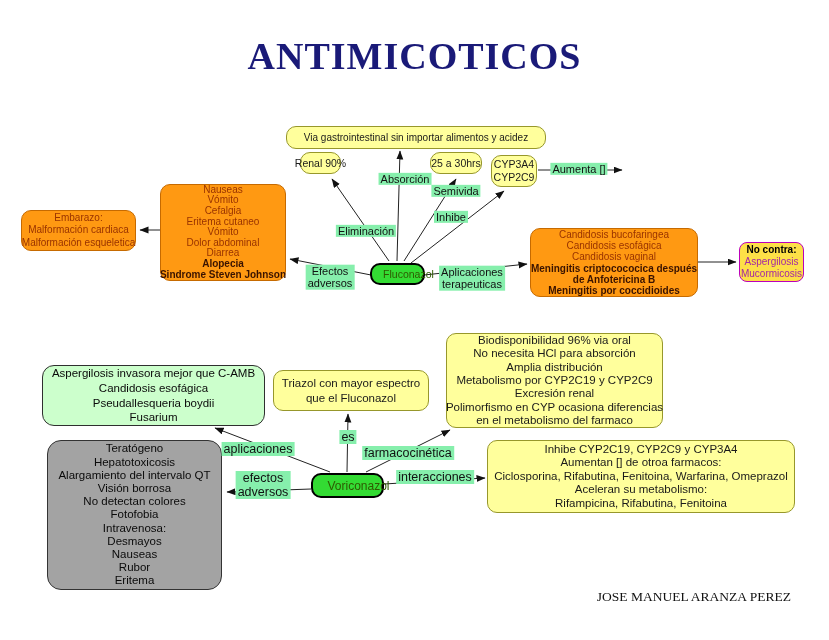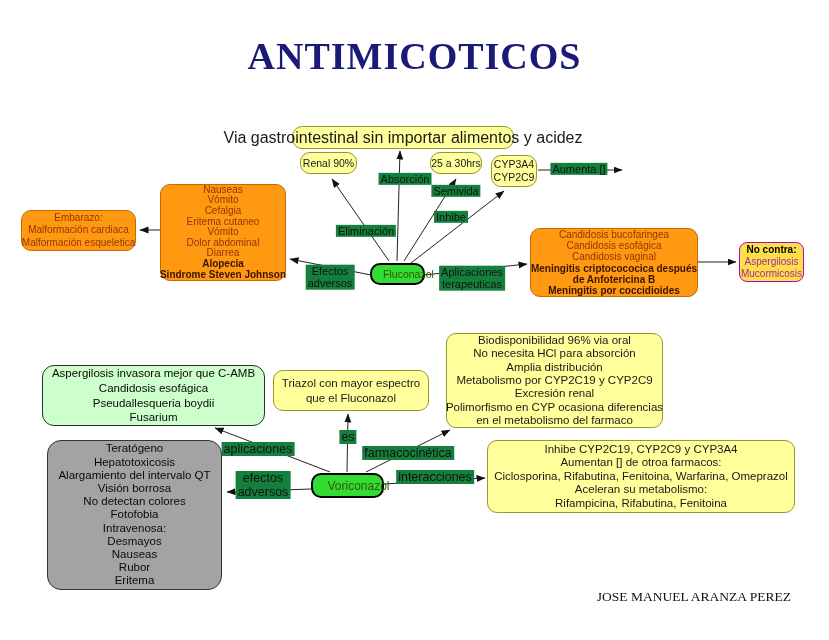--- a/index.html
+++ b/index.html
@@ -19,39 +19,39 @@
   .ybox{background:#FFFF9C;border:1px solid #97972B;color:#1a1a1a;}
   .obox{background:#FF9912;border:1.5px solid #C66A00;color:#993300;}
   .obox .b{font-weight:bold;color:#3a1300;}
   .gbox{background:#CCFFCC;border:1.5px solid #2f2f2f;border-radius:12px;color:#0a0a0a;}
   .pbox{background:#a3a3a3;border:1.5px solid #333;border-radius:14px;color:#0a0a0a;}
   .mbox{background:#fde047;border:1.5px solid #BB00BB;border-radius:8px;color:#000;}
   .mbox .b{font-weight:bold;color:#000;}
   .mbox .m{color:#A326A3;}
   .node{background:#33DB33;border:2px solid #000;color:#2e5a00;padding-left:24px;}
 
-  #box-via{left:292px;top:126px;width:222px;height:23px;font-size:16px;}
-  #box-renal{left:300px;top:152px;width:57px;height:22px;font-size:10.5px;text-align:center;}
+  #box-via{left:286px;top:126px;width:260px;height:23px;font-size:10px;}
+  #box-renal{left:300px;top:152px;width:41px;height:22px;font-size:10.5px;text-align:center;}
   #box-halflife{left:430px;top:152px;width:52px;height:22px;font-size:10.5px;}
   #box-cyp{left:491px;top:155px;width:46px;height:32px;font-size:10.5px;line-height:1.25;}
   #box-amprenavir{left:625px;top:122px;width:68px;height:94px;font-size:10px;line-height:1.03;}
   #box-nauseas{left:160px;top:184px;width:126px;height:97px;font-size:10px;line-height:1.06;}
   #box-embarazo{left:21px;top:210px;width:115px;height:41px;font-size:10px;line-height:1.25;}
   #box-candidosis{left:530px;top:228px;width:168px;height:69px;font-size:10px;line-height:1.12;}
   #box-nocontra{left:739px;top:242px;width:65px;height:40px;font-size:10px;line-height:1.22;}
   #box-biodisp{left:446px;top:333px;width:217px;height:95px;font-size:11.5px;line-height:1.16;}
   #box-aspergilosis{left:42px;top:365px;width:223px;height:61px;font-size:11.5px;line-height:1.28;}
   #box-triazol{left:273px;top:370px;width:156px;height:41px;font-size:11.5px;line-height:1.3;}
   #box-purple{left:47px;top:440px;width:175px;height:150px;font-size:11.5px;line-height:1.15;}
   #box-inhibe{left:487px;top:440px;width:308px;height:73px;font-size:11.5px;line-height:1.18;}
   #node-fluconazol{left:370px;top:263px;width:55px;height:22px;font-size:10.5px;}
   #node-voriconazol{left:311px;top:473px;width:73px;height:25px;font-size:12px;}
 
   .elabel{position:absolute;transform:translate(-50%,-50%);font-size:11px;color:#111;
-          background:#15803d;padding:0 2px;text-align:center;white-space:pre-line;line-height:1.12;}
+          background:#86efac;padding:0 2px;text-align:center;white-space:pre-line;line-height:1.12;}
   .elabel.big{font-size:12.5px;}
 </style>
 </head>
 <body>
 
 <div id="stage">
 
   <svg id="wires" viewBox="0 0 829 640" xmlns="http://www.w3.org/2000/svg">
     <defs>
       <marker id="arr" markerWidth="10" markerHeight="8" refX="8.5" refY="3.5" orient="auto" markerUnits="userSpaceOnUse">

